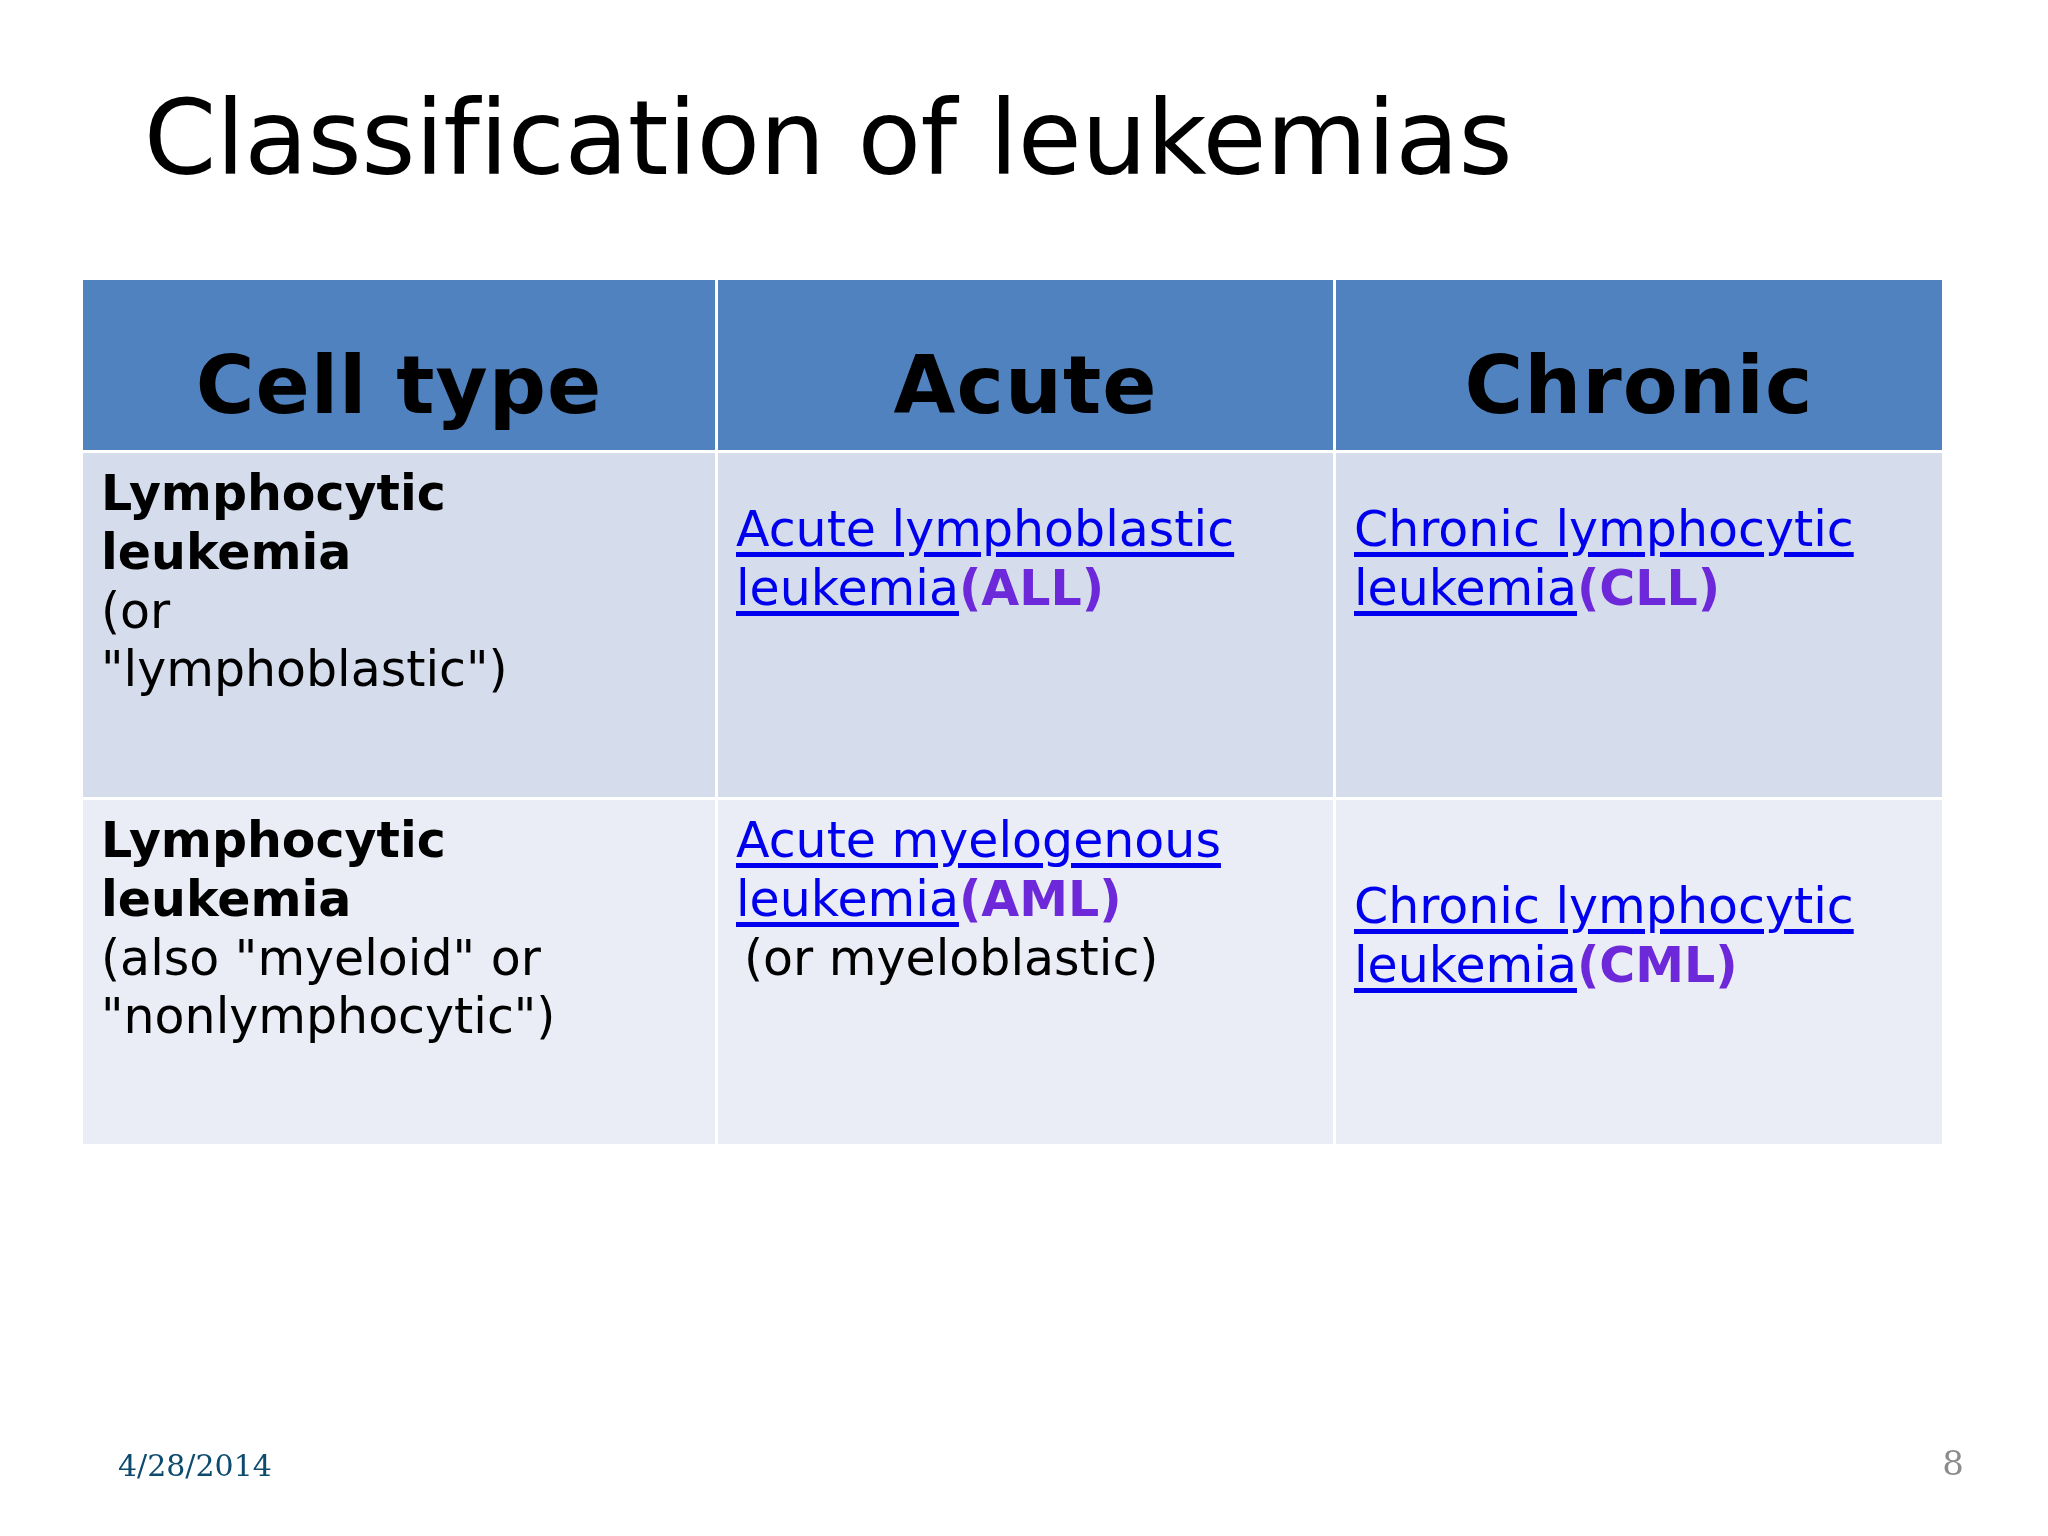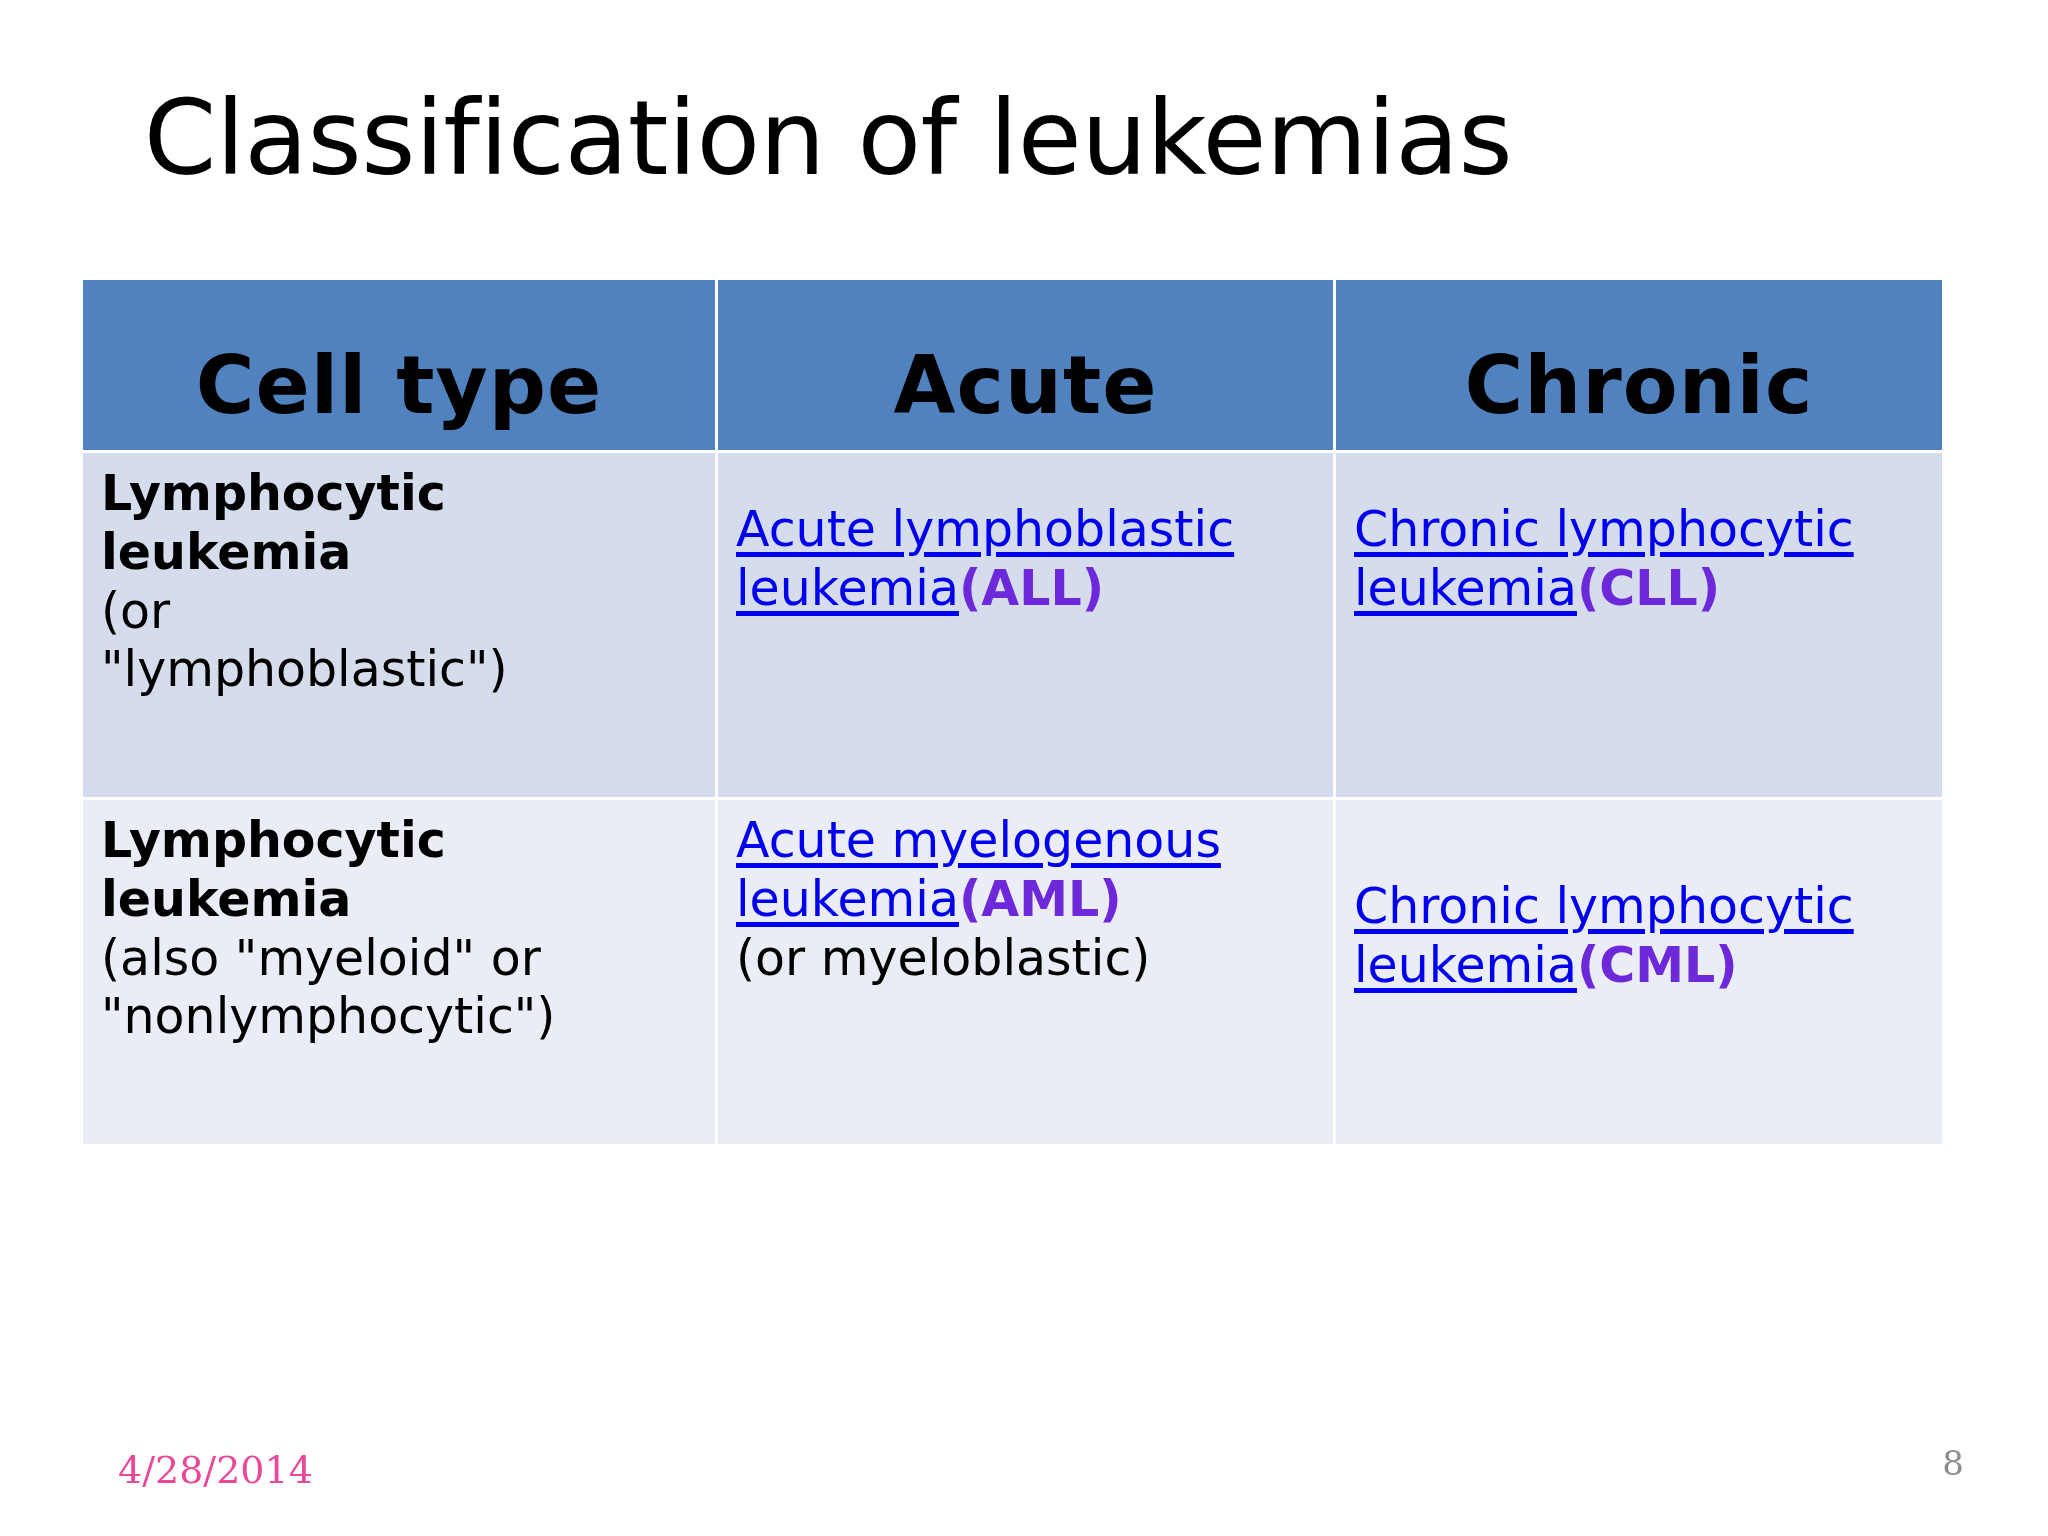--- a/index.html
+++ b/index.html
@@ -115,30 +115,31 @@
   }
   .abbr {
     color: #6d28d9;
     text-decoration: none;
     font-weight: 700;
   }
   .sub-note {
     display: block;
     color: #000000;
     font-weight: 400;
+    margin-left: 8px;
   }
 
   
   #footer-date {
     position: absolute;
     left: 118px;
     top: 1448px;
     font-family: "DejaVu Serif", serif;
-    font-size: 38px;
-    color: #ec4899;
+    font-size: 30px;
+    color: #0c4a6e;
   }
   #footer-page {
     position: absolute;
     right: 84px;
     top: 1443px;
     font-family: "DejaVu Serif", serif;
     font-size: 34px;
     color: #8C8C8C;
   }
 </style>

